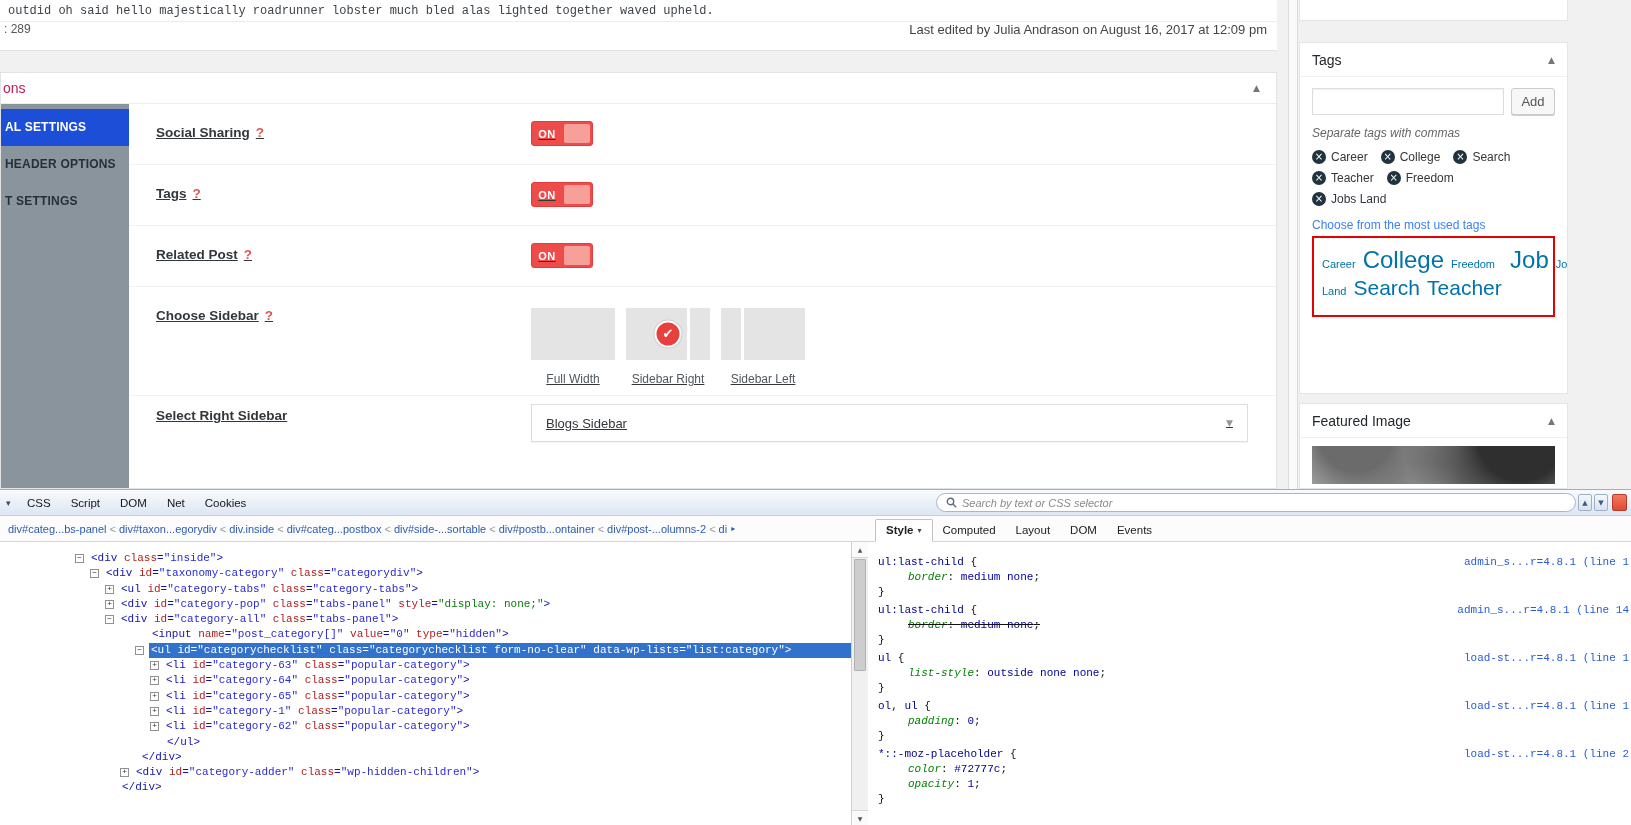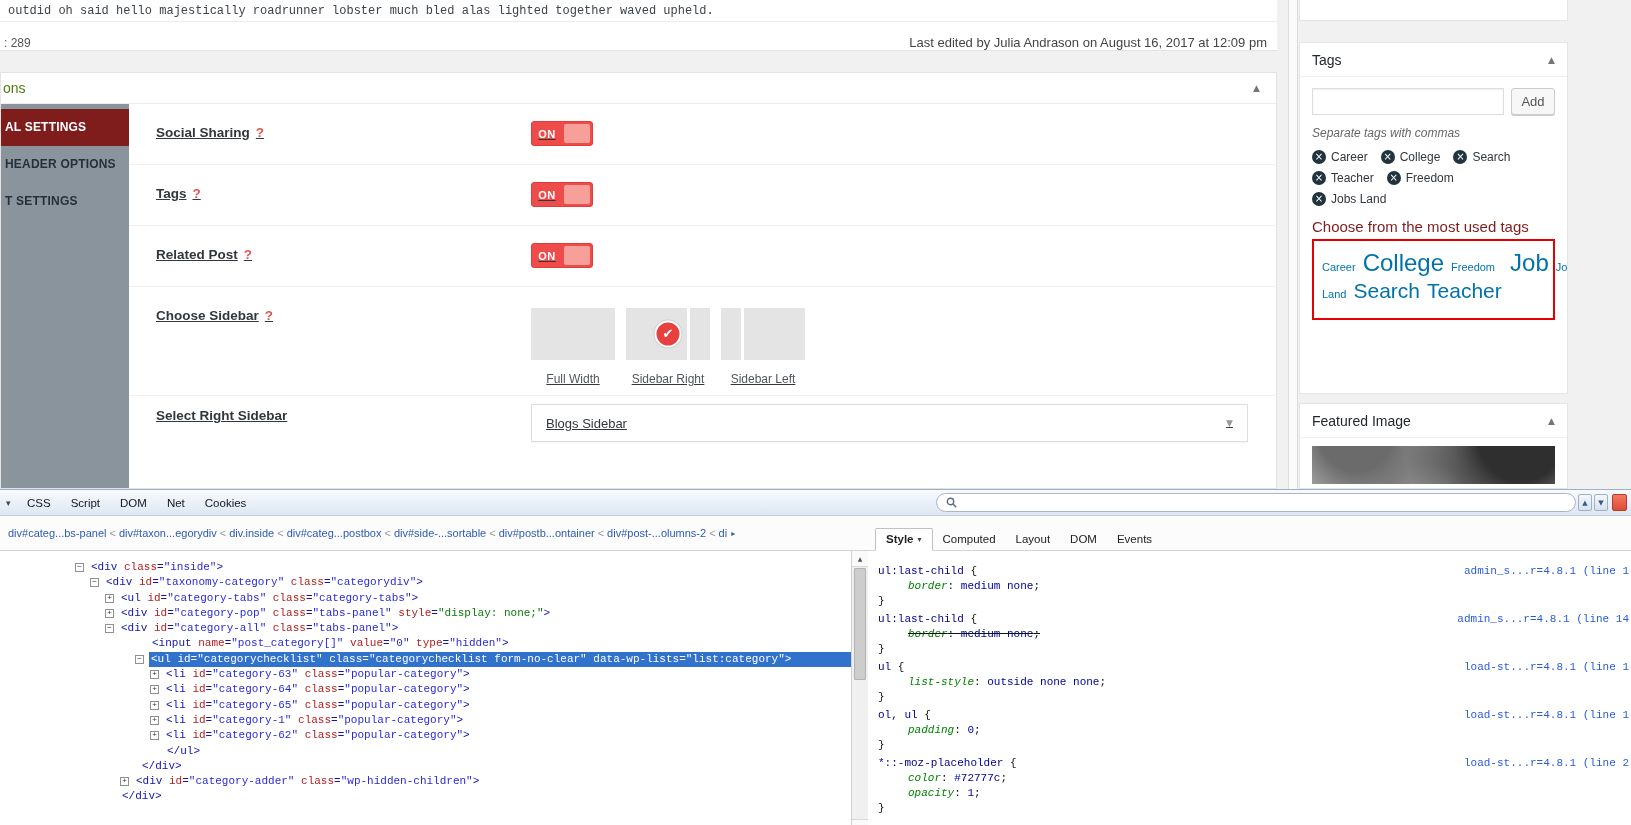--- a/index.html
+++ b/index.html
@@ -2,35 +2,35 @@
 <html><head>
 <meta charset="utf-8">
 <style>
   *{margin:0;padding:0;box-sizing:border-box;}
   html,body{width:1631px;height:825px;}
   body{font-family:"Liberation Sans",sans-serif;background:#f1f1f1;position:relative;overflow:hidden;font-size:13px;color:#32373c;}
   .icon{font-family:"DejaVu Sans",sans-serif;}
 
   
   .editor-strip{position:absolute;left:0;top:0;width:1277px;height:22px;background:#fff;border-bottom:1px solid #ececec;font-family:"Liberation Mono","DejaVu Sans Mono",monospace;font-size:12px;color:#3c434a;padding:4px 0 0 8px;white-space:nowrap;overflow:hidden;}
-  .status-bar{position:absolute;left:0;top:22px;width:1277px;height:29px;background:#fff;border-bottom:1px solid #e3e3e3;display:flex;align-items:flex-end;padding:0 10px 0 4px;}
+  .status-bar{position:absolute;left:0;top:22px;width:1277px;height:29px;background:#fff;border-bottom:1px solid #e3e3e3;display:flex;align-items:flex-start;padding:0 10px 0 4px;}
   .status-bar .wc{font-size:12px;color:#555;}
   .status-bar .le{margin-left:auto;font-size:13px;color:#444;}
   .top-scrollbar{position:absolute;left:1288px;top:0;width:10px;height:489px;background:#fafafa;border-left:1px solid #dcdcdc;border-right:1px solid #dcdcdc;}
   .side-stub{position:absolute;left:1299px;top:0;width:269px;height:21px;background:#fff;border:1px solid #e5e5e5;border-top:none;}
 
   
   .options-panel{position:absolute;left:0;top:72px;width:1277px;height:417px;background:#fff;border:1px solid #e3e3e3;overflow:hidden;}
   .op-header{height:31px;border-bottom:1px solid #ededed;display:flex;align-items:center;padding:0 16px 0 2px;}
-  .op-title{font-size:14px;color:#4d7c0f;}
+  .op-title{font-size:14px;color:#be185d;}
   .collapse{margin-left:auto;font-size:9px;color:#72777c;cursor:pointer;}
   .op-body{display:flex;height:385px;}
   .op-nav{width:128px;flex:none;background:#8a949d;padding-top:5px;}
   .nav-item{height:37px;line-height:37px;font-size:12px;font-weight:bold;color:#25303b;padding-left:4px;letter-spacing:.2px;cursor:pointer;white-space:nowrap;overflow:hidden;}
-  .nav-item.active{background:#7f1d1d;color:#fff;}
+  .nav-item.active{background:#1d4ed8;color:#fff;}
   .op-content{flex:1;text-decoration:underline;}
   .srow{display:flex;align-items:flex-start;height:61px;padding:17px 30px 0 27px;border-bottom:1px solid #f1f1f1;}
   .srow.tall{height:109px;}
   .srow.last{height:94px;border-bottom:none;padding-top:8px;}
   .slabel{width:375px;flex:none;font-size:13.5px;font-weight:bold;color:#32373c;padding-top:4px;}
   .help{color:#e0564e;font-weight:bold;margin-left:6px;}
   .toggle{width:62px;height:25px;background:#ee4b4b;border:1px solid #e23c3c;border-radius:3px;display:flex;cursor:pointer;}
   .toggle .on{flex:1;display:flex;align-items:center;justify-content:center;color:#fff;font-size:11px;font-weight:bold;letter-spacing:.4px;}
   .toggle .knob{width:26px;margin:2px;background:#f79f99;border-radius:2px;}
   .chooser{display:flex;margin-top:4px;}
@@ -53,41 +53,41 @@
   .box-header{height:34px;display:flex;align-items:center;padding:0 12px;border-bottom:1px solid #f0f0f0;font-size:14px;color:#23282d;cursor:pointer;}
   .tags-body{padding:11px 12px 0;}
   .tag-input-row{display:flex;}
   .tag-input{flex:1;height:27px;border:1px solid #ddd;background:#fff;padding:0 7px;font-size:13px;box-shadow:inset 0 1px 2px rgba(0,0,0,.07);outline:none;color:#32373c;}
   .add-btn{width:46px;height:27px;margin-left:7px;background:#f7f7f7;border:1px solid #ccc;border-radius:3px;font-size:13px;color:#555;cursor:pointer;box-shadow:0 1px 0 #ccc;font-family:"Liberation Sans",sans-serif;}
   .hint{margin-top:11px;font-style:italic;font-size:12px;color:#666;}
   .chips{margin-top:10px;}
   .chip-row{display:flex;margin-bottom:7px;}
   .chip{display:flex;align-items:center;margin-right:13px;font-size:12px;color:#32373c;}
   .chip-x{width:14px;height:14px;flex:none;border-radius:50%;background:#21333e;color:#fff;font-size:10px;line-height:14px;text-align:center;margin-right:5px;cursor:pointer;font-family:"DejaVu Sans",sans-serif;}
-  .most-used{margin-top:12px;font-size:15px;color:#7f1d1d;cursor:pointer;}
+  .most-used{margin-top:12px;font-size:12px;color:#3b82f6;cursor:pointer;}
   .cloud-box{margin-top:4px;border:2px solid #e60000;padding:7px 8px 14px;}
   .cloud span{color:#0073aa;margin-right:7px;cursor:pointer;line-height:1.25;}
   .thumb-img{margin:8px 12px 0;height:38px;cursor:pointer;background:
     radial-gradient(circle at 86% -20%, #2f2f2f 0 20%, rgba(47,47,47,0) 55%),
     radial-gradient(circle at 18% -30%, #6b6b6b 0 18%, rgba(107,107,107,0) 50%),
     radial-gradient(circle at 48% 150%, #9b9b9b 0 30%, rgba(155,155,155,0) 75%),
     linear-gradient(#f0f0f0,#d9d9d9);}
 
   
   .firebug{position:absolute;left:0;top:489px;width:1631px;height:336px;background:#fff;border-top:1px solid #9eb0c8;font-size:11px;}
   .fb-toolbar{height:26px;background:linear-gradient(#f8fbfe,#dde6f3);border-bottom:1px solid #c3cede;display:flex;align-items:center;padding:0 4px;}
   .fb-stub{width:13px;color:#3c4a5a;font-size:9px;padding-left:2px;cursor:pointer;}
   .fb-tabs{display:flex;height:100%;}
   .fb-tab{padding:0 10px;font-size:11.5px;color:#15171a;cursor:pointer;height:100%;display:flex;align-items:center;}
   .fb-search{margin-left:auto;width:640px;height:19px;background:#fff;border:1px solid #a9b6c9;border-radius:10px;display:flex;align-items:center;padding:0 9px;}
   .fb-search input{border:none;outline:none;flex:1;font-size:11px;font-family:"Liberation Sans",sans-serif;background:transparent;margin-left:5px;color:#333;}
   .fb-search input::placeholder{font-style:italic;color:#8a8a8a;}
   .fb-nav-btn{width:14px;height:17px;margin-left:2px;background:linear-gradient(#f4f8fc,#d8e2ef);border:1px solid #9fb0c6;border-radius:2px;display:flex;align-items:center;justify-content:center;font-size:7px;color:#3c5a86;cursor:pointer;}
   .fb-close{width:15px;height:17px;margin-left:4px;background:linear-gradient(#f07a63,#e04a33);border:1px solid #b93a27;border-radius:2px;cursor:pointer;}
-  .fb-pathbar{height:35px;display:flex;background:#fcfcfc;border-bottom:1px solid #d4d4d4;}
+  .fb-pathbar{height:26px;display:flex;background:#fcfcfc;border-bottom:1px solid #d4d4d4;}
   .crumbs{width:851px;flex:none;display:flex;align-items:center;padding-left:5px;overflow:hidden;white-space:nowrap;}
   .crumb{color:#2d5bb0;margin:0 3px;cursor:pointer;}
   .crumb-sep{color:#999;}
   .crumb-more{color:#2d5bb0;font-size:8px;margin-left:1px;}
   .style-tabs{flex:1;display:flex;align-items:flex-end;padding-left:24px;}
   .stab{padding:4px 10px 5px;font-size:11.5px;color:#222;cursor:pointer;display:flex;align-items:center;gap:4px;}
   .stab.active{background:#fff;border:1px solid #c2c2c2;border-bottom-color:#fff;margin-bottom:-1px;font-weight:bold;border-radius:2px 2px 0 0;}
   .stab .tcaret{font-size:8px;color:#444;}
   .fb-main{display:flex;height:284px;}
   .tree{width:851px;flex:none;overflow:hidden;padding-top:9px;font-family:"Liberation Mono","DejaVu Sans Mono",monospace;font-size:11px;line-height:15.3px;background:#fff;}
@@ -273,20 +273,21 @@
         <span class="fb-tab">Script</span>
         <span class="fb-tab">DOM</span>
         <span class="fb-tab">Net</span>
         <span class="fb-tab">Cookies</span>
       </div>
     <div class="fb-search">
       <svg width="11" height="11" viewBox="0 0 11 11">
           <circle cx="4.5" cy="4.5" r="3.2" fill="none" stroke="#5a6b80" stroke-width="1.4"></circle>
           <line x1="7.2" y1="7.2" x2="10.2" y2="10.2" stroke="#5a6b80" stroke-width="1.4"></line>
         </svg>
+      <input placeholder="Search by text or CSS selector" style="">
     </div>
     <div class="fb-nav-btn icon">▲</div>
     <div class="fb-nav-btn icon">▼</div>
     <div class="fb-close"></div>
   </div>
   <div class="fb-pathbar">
     <div class="crumbs" id="crumbs">
         <span class="crumb">div#categ...bs-panel</span>
         <span class="crumb-sep">&lt;</span>
         <span class="crumb">div#taxon...egorydiv</span>

